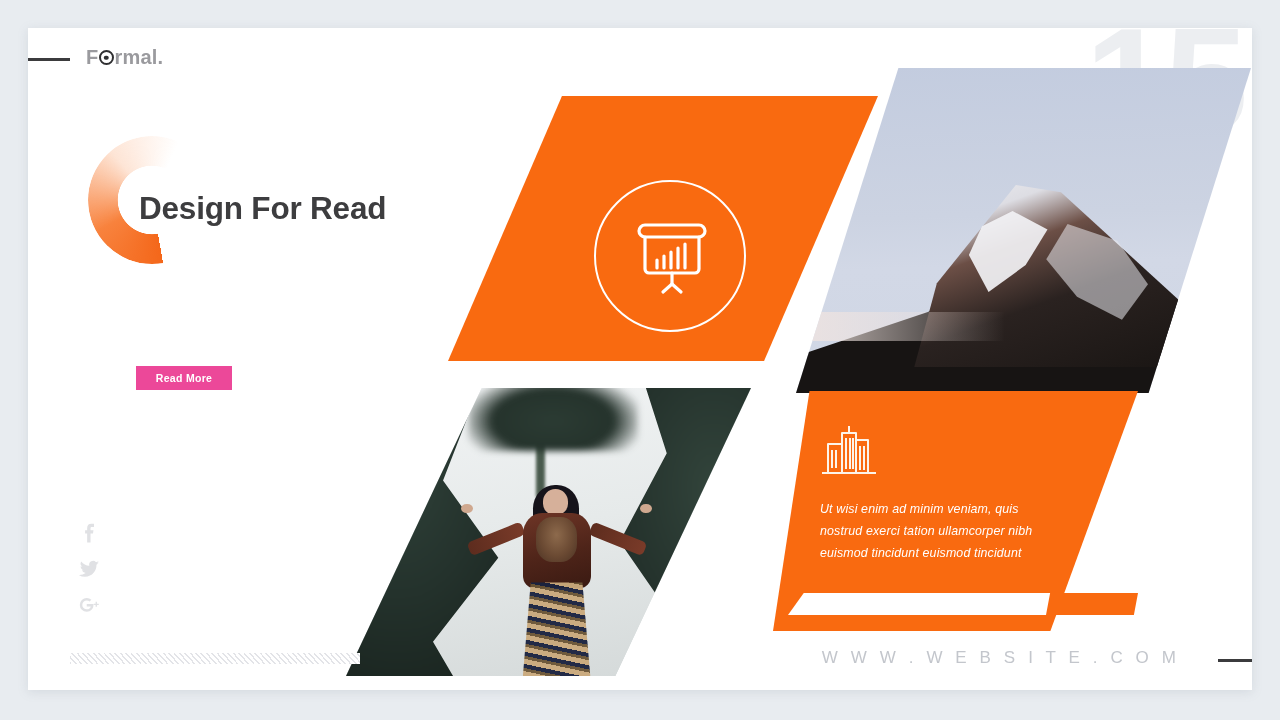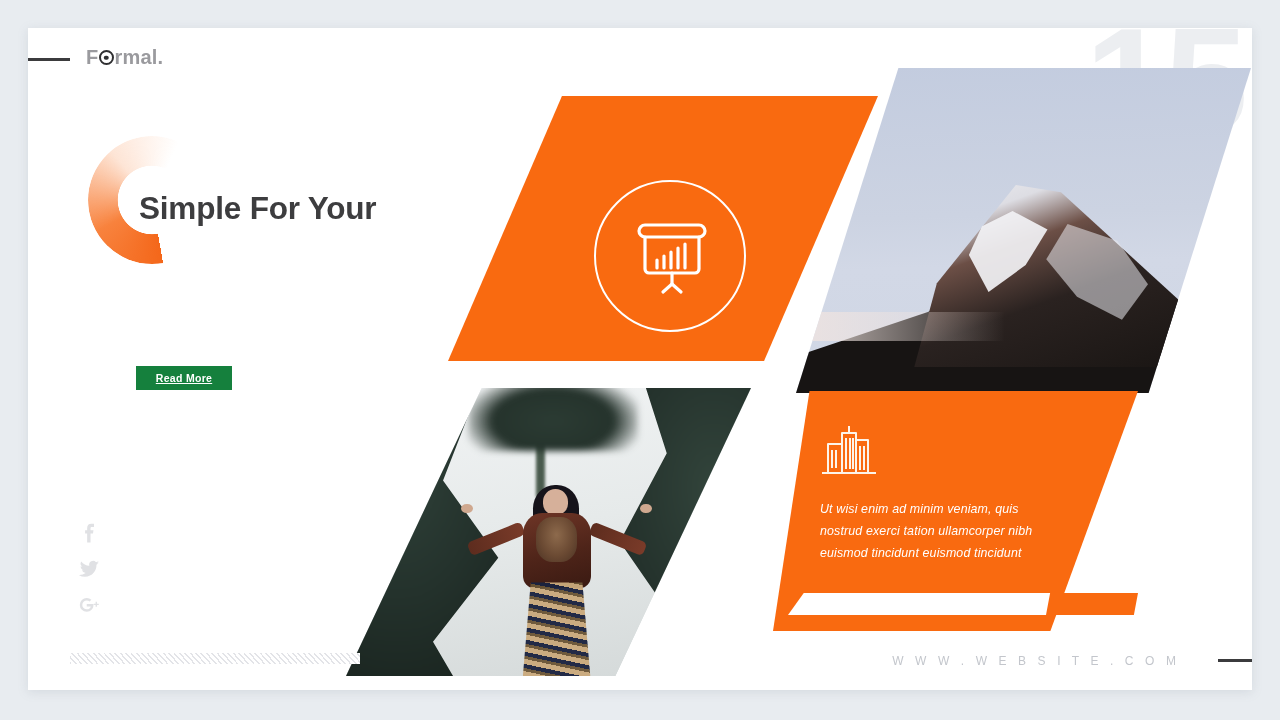--- a/index.html
+++ b/index.html
@@ -56,25 +56,24 @@
   }
   .headline {
     position:absolute; left:111px; top:158px;
     width:330px;
     font-size:31.5px; font-weight:bold; line-height:1.42;
     color:#3d3d3f; letter-spacing:-.2px;
   }
   .btn-read {
     position:absolute; left:108px; top:338px;
     width:96px; height:24px;
-    background:#15803d; border:none; cursor:pointer;
+    background:#ec4899; border:none; cursor:pointer;
     color:#fff; font-size:10.5px; font-weight:bold;
     font-family:"Liberation Sans", sans-serif;
     letter-spacing:.3px;
-    text-decoration:underline;
   }
   .socials { position:absolute; left:48px; top:490px; }
   .socials .s {
     display:block; width:26px; height:26px;
     margin-bottom:11px; cursor:pointer;
   }
   .socials svg { fill:#e0e1e4; }
   
   .panel { position:absolute; }
   
@@ -219,41 +218,41 @@
     clip-path:polygon(4.5% 0%, 100% 0%, 95.5% 100%, 0% 100%);
   }
   
   .hatch {
     position:absolute; left:42px; bottom:26px;
     width:290px; height:11px;
     background:repeating-linear-gradient(48deg,#e3e4e8 0px,#e3e4e8 1.4px, #ffffff 1.4px, #ffffff 4px);
   }
   .site {
     position:absolute; right:72px; bottom:22px;
-    font-size:12px; color:#c3c6cc; letter-spacing:4.1px;
+    font-size:17px; color:#c3c6cc; letter-spacing:4.1px;
     white-space:nowrap;
   }
   .foot-dash {
     position:absolute; right:-4px; bottom:28px;
     width:38px; height:3px; background:#3b3b3d;
   }
 </style>
 </head>
 <body>
 
 <div id="slide">
 
   <div class="watermark">15</div>
 
   <div class="hdr-dash"></div>
   <div class="logo"><span>F</span><span class="dotO"></span><span>rmal.</span></div>
 
   <div class="ring"></div>
   <div class="headline">
-    <div>Simple For Your</div>
+    <div>Design For Read</div>
   </div>
   <button class="btn-read">Read More</button>
 
   <div class="socials">
     <span class="s">
       <svg viewBox="0 0 24 24" width="26" height="26">
           <path d="M14.5 8.2h2.1V5.4h-2.6c-2.3 0-3.7 1.4-3.7 3.8v2.1H8.4v2.9h1.9v8.3h3.1v-8.3h2.3l.4-2.9h-2.7V9.5c0-.8.3-1.3 1.1-1.3z"></path>
         </svg>
     </span>
     <span class="s">

